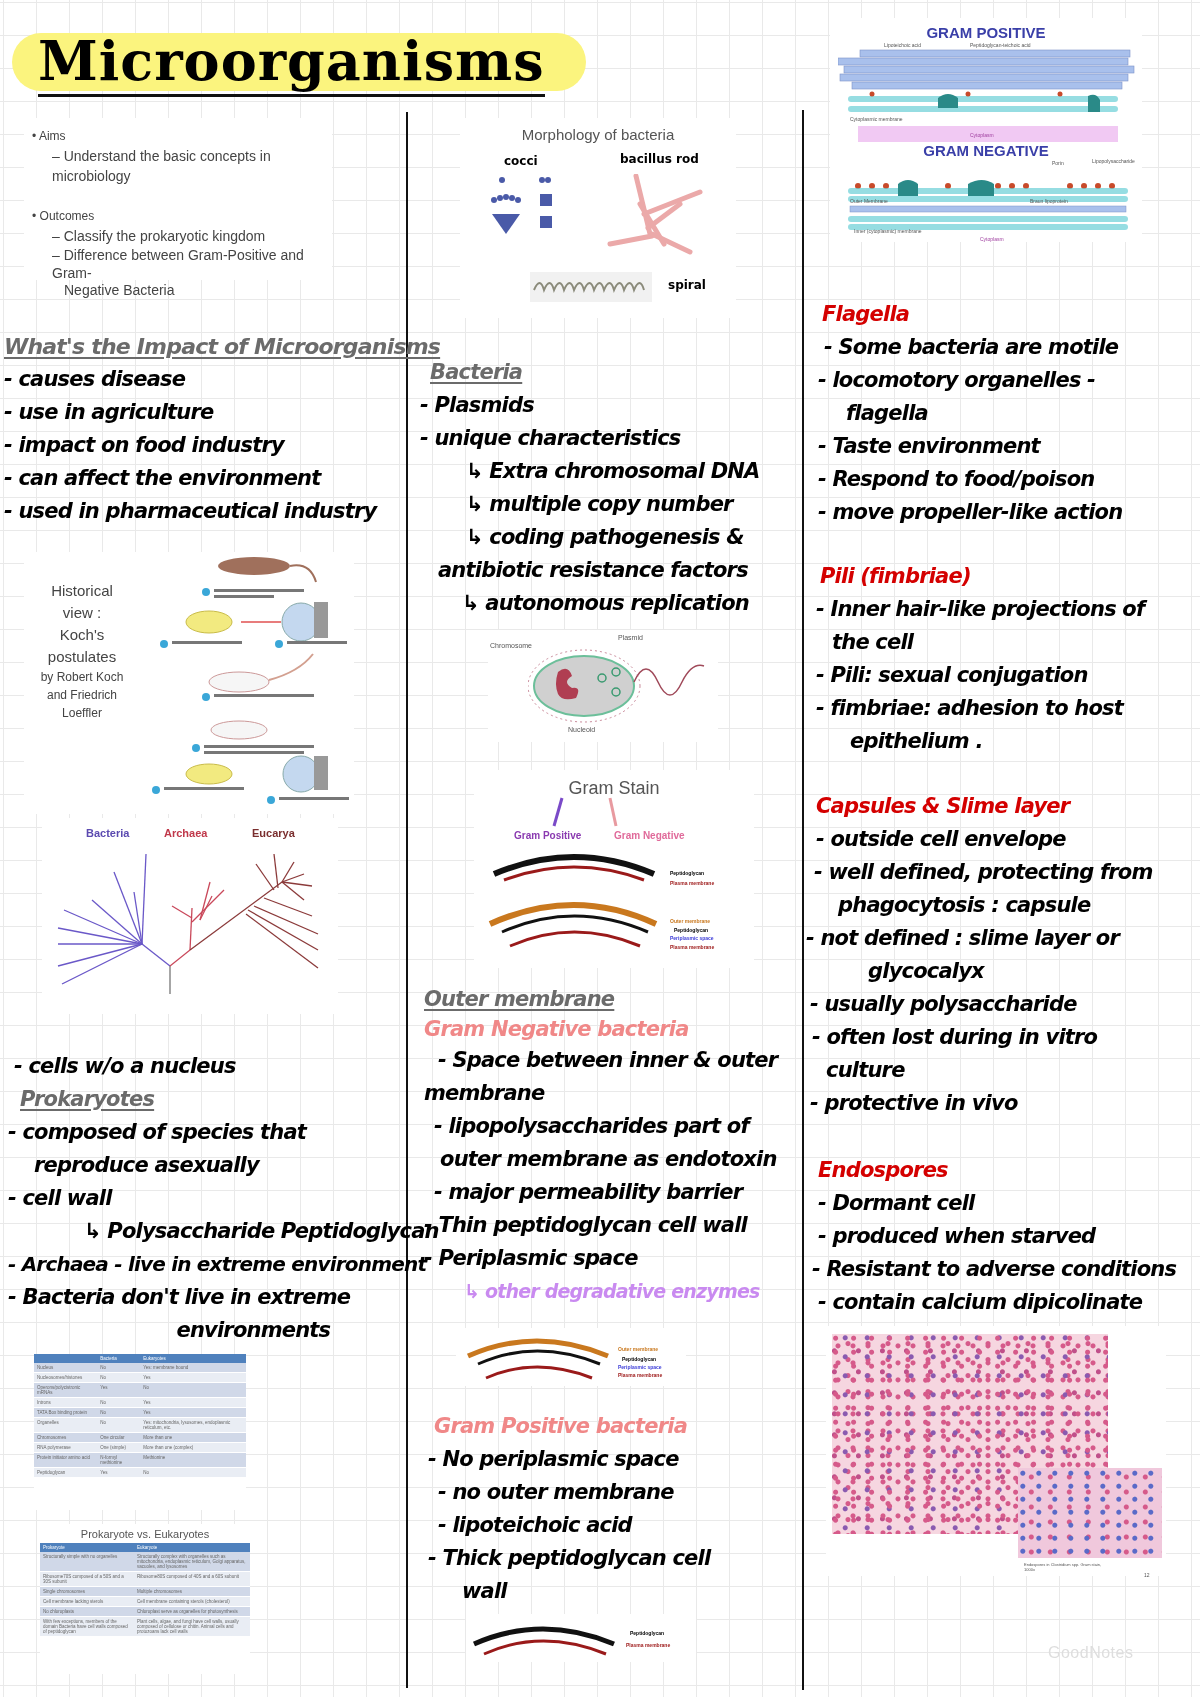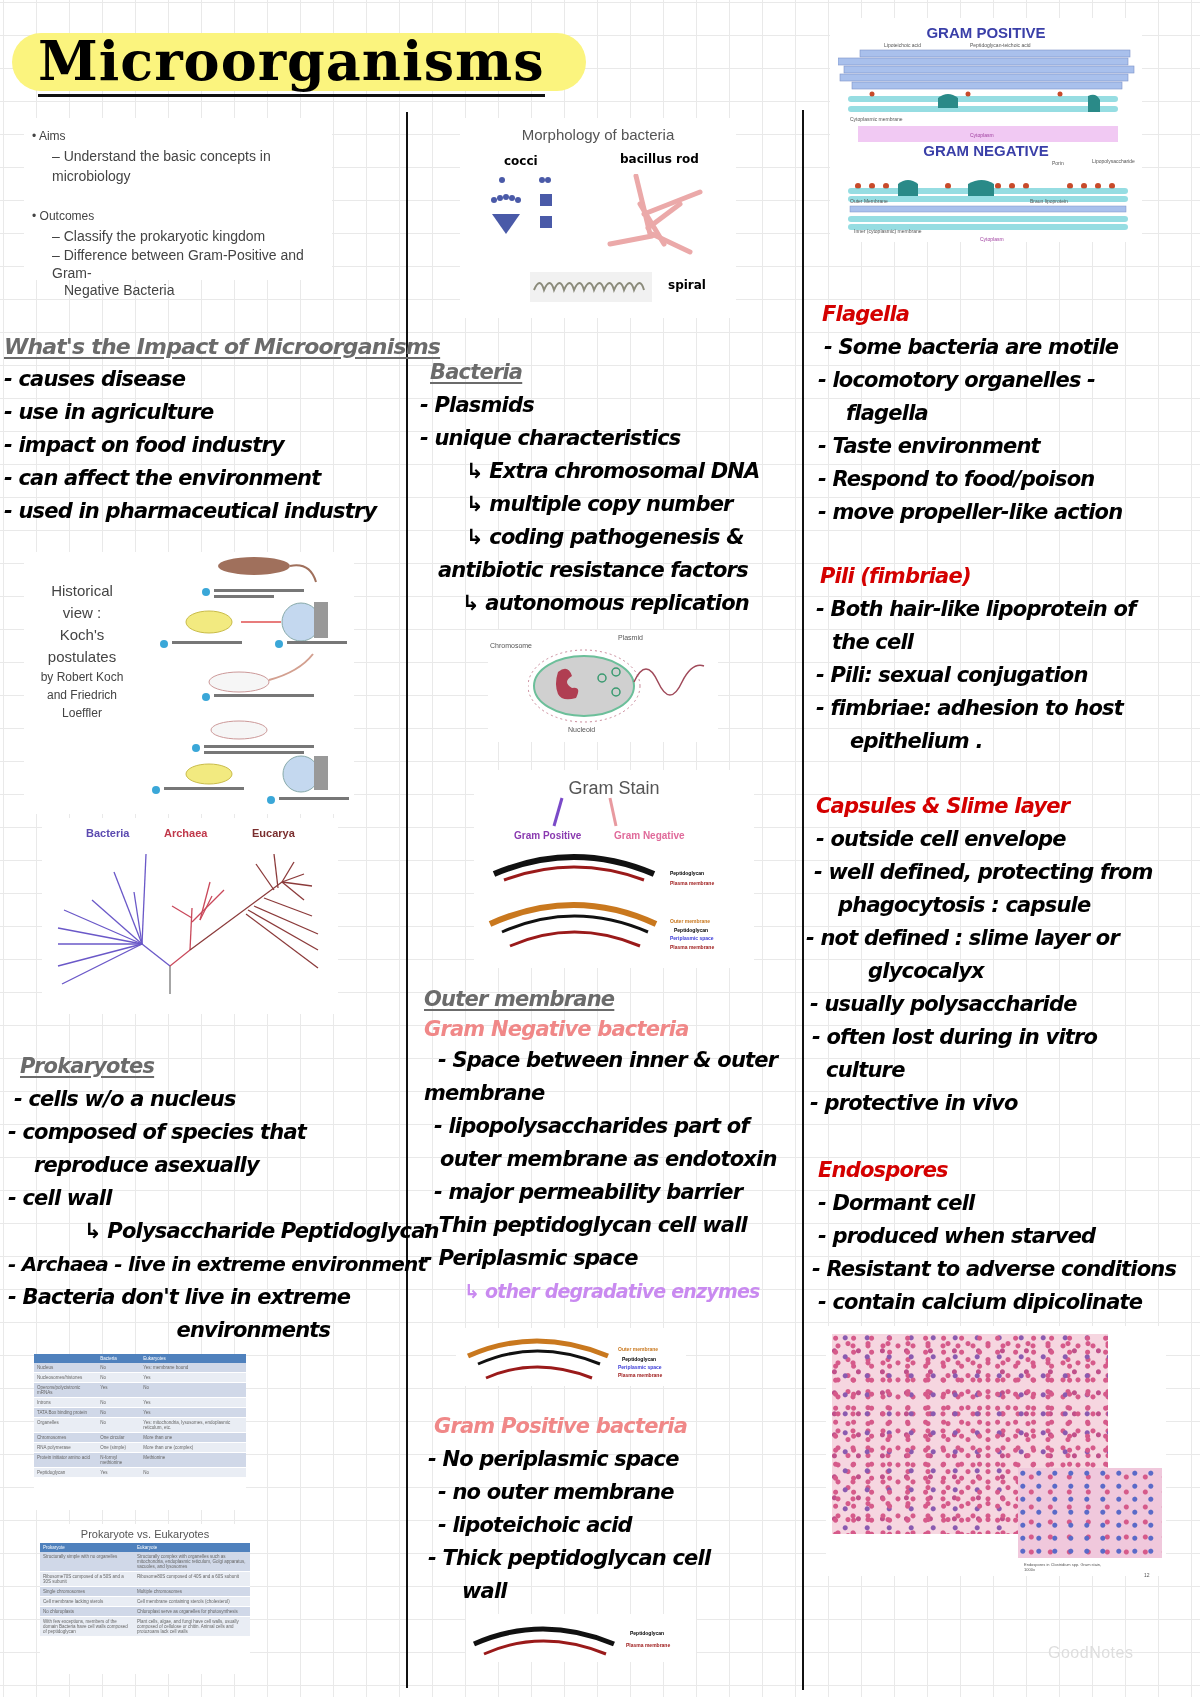--- a/index.html
+++ b/index.html
@@ -183,22 +183,22 @@
       <line x1="240" y1="44" x2="262" y2="62"></line>
       <line x1="222" y1="60" x2="270" y2="78"></line>
       <line x1="212" y1="68" x2="276" y2="96"></line>
       <line x1="206" y1="72" x2="276" y2="112"></line>
       <line x1="204" y1="76" x2="276" y2="130"></line>
     </g>
   </svg>
 </div>
 
 <div class="abs" style="left:8px; top:1050px;">
+  <div class="hw" style="padding-left:6px;">- cells w/o a nucleus</div>
   <div class="hw heading-gray ind1" style="padding-left:12px;">Prokaryotes</div>
-  <div class="hw" style="padding-left:6px;">- cells w/o a nucleus</div>
   <div class="hw">- composed of species that</div>
   <div class="hw ind1">  reproduce asexually</div>
   <div class="hw">- cell wall</div>
   <div class="hw ind3">↳ Polysaccharide Peptidoglycan</div>
   <div class="hw" style="font-size:20px;">- Archaea - live in extreme environment</div>
   <div class="hw">- Bacteria don't live in extreme</div>
   <div class="hw ind2" style="padding-left:60px;text-align:center;">environments</div>
 </div>
 
 <div class="card" style="left:34px; top:1354px; width:212px; height:156px;">
@@ -493,21 +493,21 @@
   <div class="hw" style="padding-left:6px;">- Some bacteria are motile</div>
   <div class="hw">- locomotory organelles -</div>
   <div class="hw" style="padding-left:28px;">flagella</div>
   <div class="hw">- Taste environment</div>
   <div class="hw">- Respond to food/poison</div>
   <div class="hw">- move propeller-like action</div>
 </div>
 
 <div class="abs" style="left:816px; top:560px;">
   <div class="hw heading-red" style="padding-left:4px;">Pili (fimbriae)</div>
-  <div class="hw">- Both hair-like lipoprotein of</div>
+  <div class="hw">- Inner hair-like projections of</div>
   <div class="hw" style="padding-left:16px;">the cell</div>
   <div class="hw">- Pili: sexual conjugation</div>
   <div class="hw">- fimbriae: adhesion to host</div>
   <div class="hw" style="padding-left:34px;">epithelium .</div>
 </div>
 
 <div class="abs" style="left:806px; top:790px;">
   <div class="hw heading-red" style="padding-left:10px;">Capsules &amp; Slime layer</div>
   <div class="hw" style="padding-left:10px;">- outside cell envelope</div>
   <div class="hw" style="padding-left:8px;">- well defined, protecting from</div>

